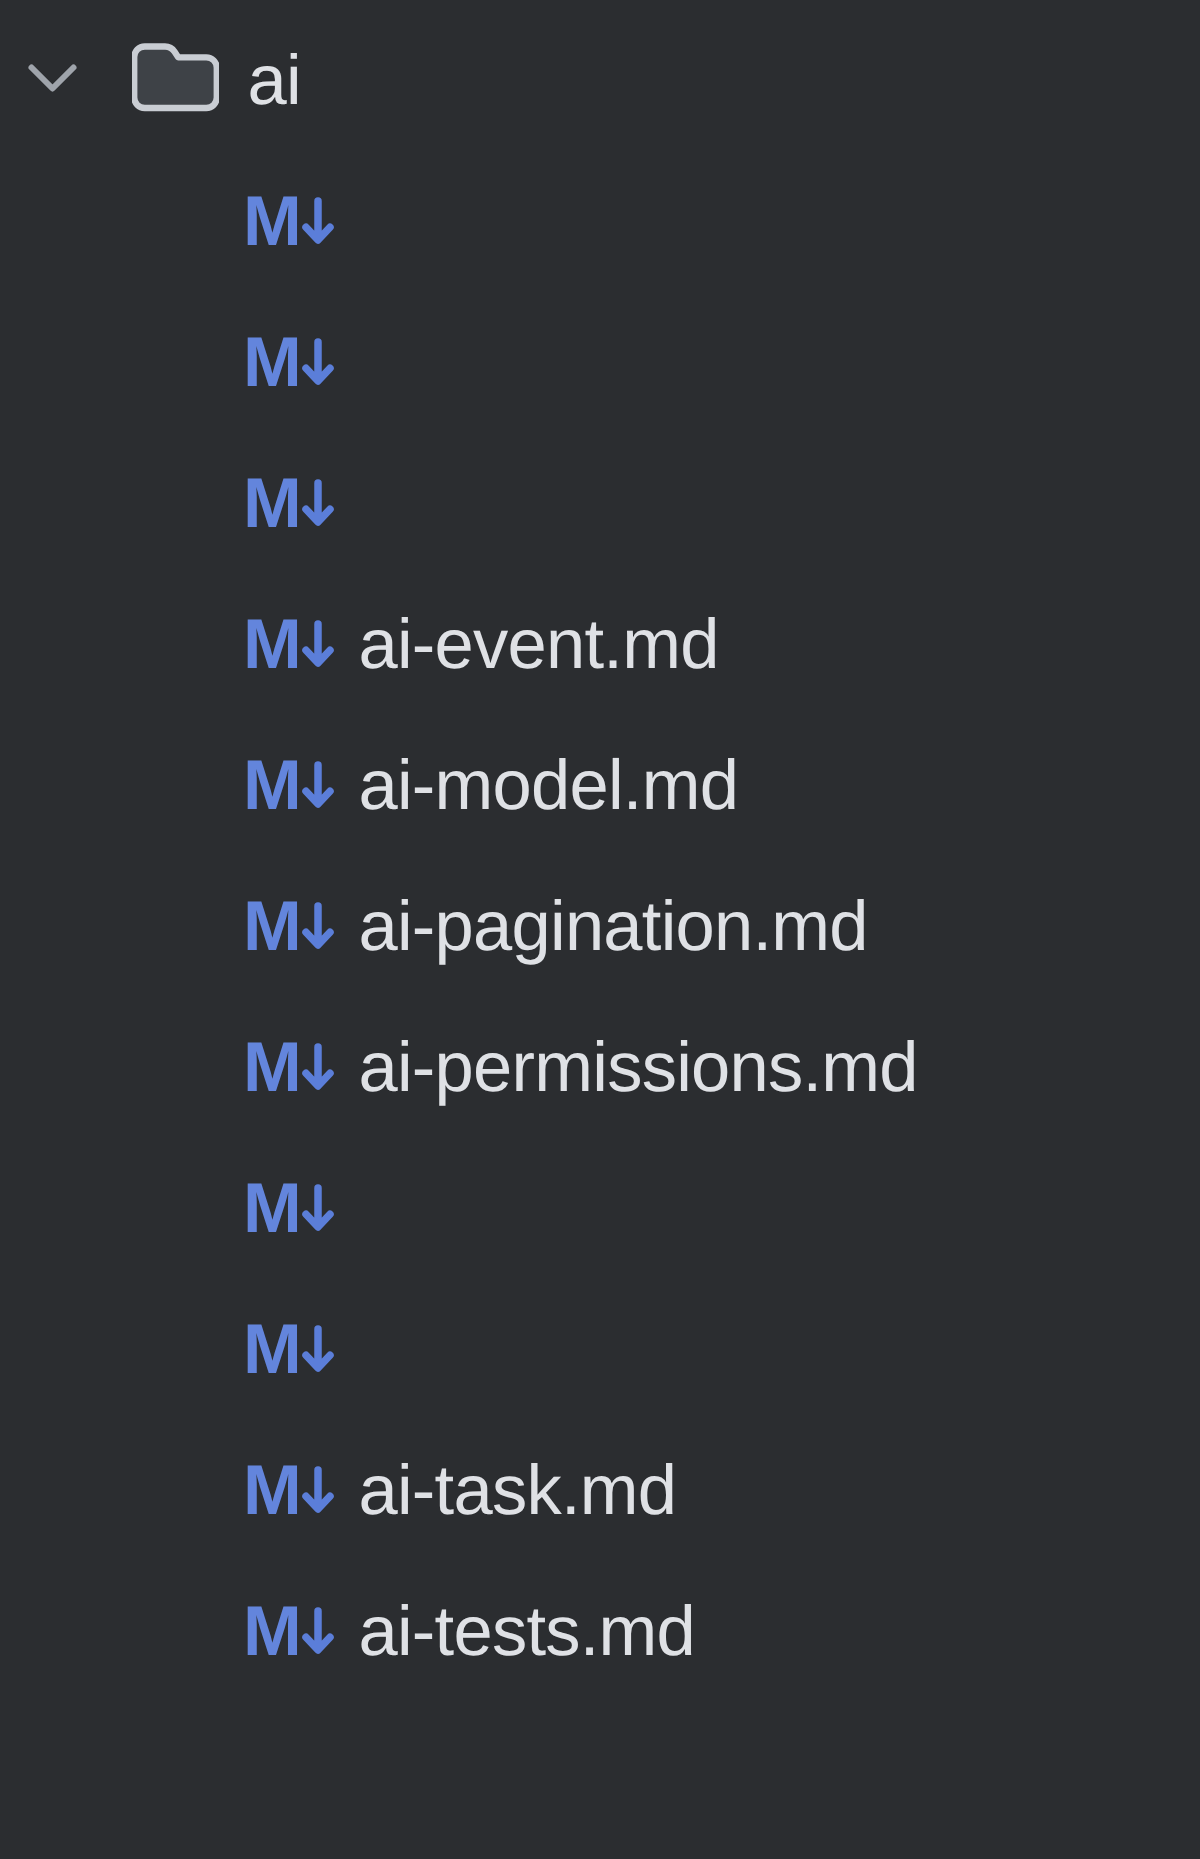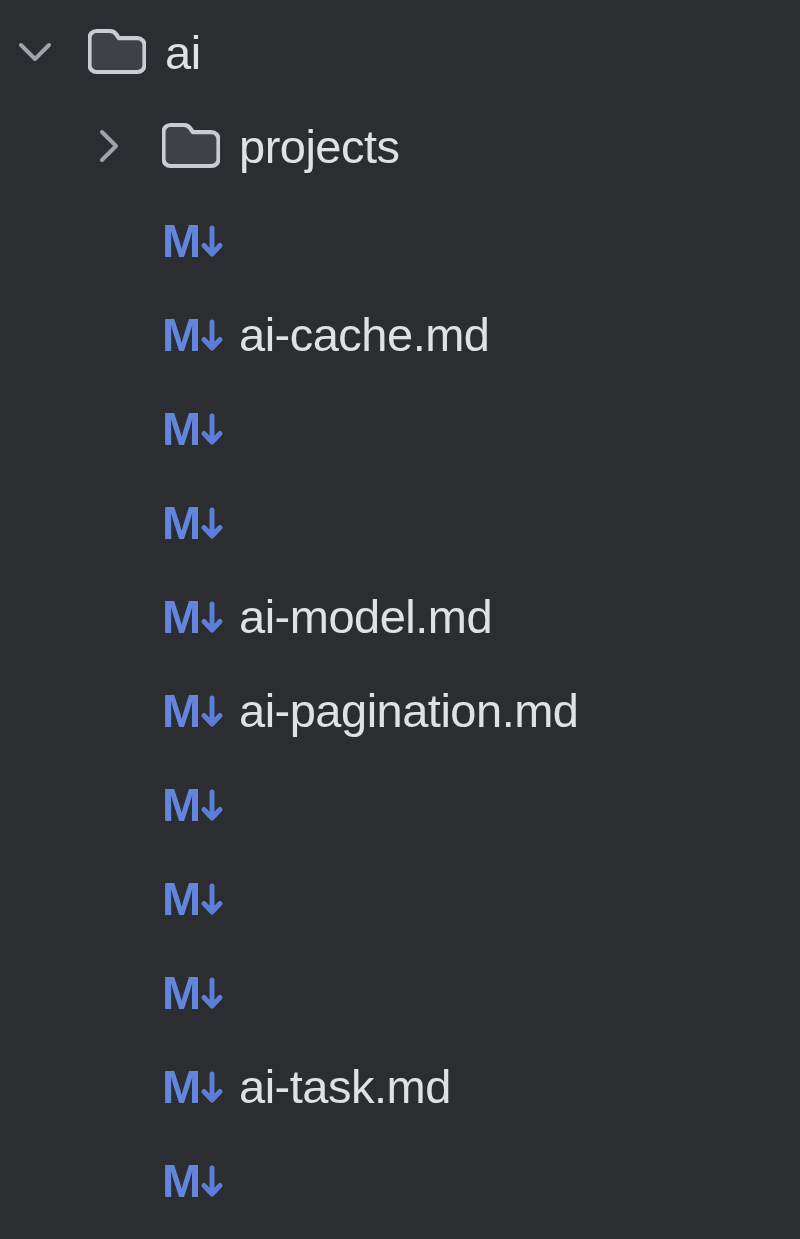--- a/index.html
+++ b/index.html
@@ -83,95 +83,80 @@
 
     </span>
     <span class="icon-slot">
       <svg class="folder-svg" width="58" height="54" viewBox="0 0 58 54">
         <path d="M8.5 6 H22 c2.6 0 5 1.3 6.4 3.5 l2.4 3.7 H49.5 c3.9 0 7 3.1 7 7 V40 c0 3.9 -3.1 7 -7 7 H8.5 c-3.9 0 -7 -3.1 -7 -7 V13 c0 -3.9 3.1 -7 7 -7 Z"></path>
       </svg>
 
     </span>
     <span class="label">ai</span>
   </div>
-    <div class="row level-1 kind-folder collapsed">
-    <span class="chevron">
-
-      <svg class="chev-right" width="24" height="36" viewBox="0 0 24 36">
-        <polyline points="5,4 19,18 5,32"></polyline>
-      </svg>
-    </span>
-    <span class="icon-slot">
-      <svg class="folder-svg" width="58" height="54" viewBox="0 0 58 54">
-        <path d="M8.5 6 H22 c2.6 0 5 1.3 6.4 3.5 l2.4 3.7 H49.5 c3.9 0 7 3.1 7 7 V40 c0 3.9 -3.1 7 -7 7 H8.5 c-3.9 0 -7 -3.1 -7 -7 V13 c0 -3.9 3.1 -7 7 -7 Z"></path>
-      </svg>
-
-    </span>
-    <span class="label">projects</span>
-  </div>
-    <div class="row level-1 kind-markdown-file">
-    <span class="chevron">
-      
-      
-    </span>
-    <span class="icon-slot">
-
-      <span class="md-icon">
-        <span class="md-m">M</span>
-        <svg class="md-arrow" width="22" height="36" viewBox="0 0 22 36">
-          <path d="M11 4 V29 M3 21.5 L11 30 L19 21.5"></path>
-        </svg>
-      </span>
-    </span>
-  </div>
-    <div class="row level-1 kind-markdown-file">
-    <span class="chevron">
-      
-      
-    </span>
-    <span class="icon-slot">
-
-      <span class="md-icon">
-        <span class="md-m">M</span>
-        <svg class="md-arrow" width="22" height="36" viewBox="0 0 22 36">
-          <path d="M11 4 V29 M3 21.5 L11 30 L19 21.5"></path>
-        </svg>
-      </span>
-    </span>
-    <span class="label">ai-cache.md</span>
-  </div>
-    <div class="row level-1 kind-markdown-file">
-    <span class="chevron">
-      
-      
-    </span>
-    <span class="icon-slot">
-
-      <span class="md-icon">
-        <span class="md-m">M</span>
-        <svg class="md-arrow" width="22" height="36" viewBox="0 0 22 36">
-          <path d="M11 4 V29 M3 21.5 L11 30 L19 21.5"></path>
-        </svg>
-      </span>
-    </span>
-  </div>
-    <div class="row level-1 kind-markdown-file">
-    <span class="chevron">
-      
-      
-    </span>
-    <span class="icon-slot">
-
-      <span class="md-icon">
-        <span class="md-m">M</span>
-        <svg class="md-arrow" width="22" height="36" viewBox="0 0 22 36">
-          <path d="M11 4 V29 M3 21.5 L11 30 L19 21.5"></path>
-        </svg>
-      </span>
-    </span>
+    <div class="row level-1 kind-markdown-file">
+    <span class="chevron">
+      
+      
+    </span>
+    <span class="icon-slot">
+
+      <span class="md-icon">
+        <span class="md-m">M</span>
+        <svg class="md-arrow" width="22" height="36" viewBox="0 0 22 36">
+          <path d="M11 4 V29 M3 21.5 L11 30 L19 21.5"></path>
+        </svg>
+      </span>
+    </span>
+  </div>
+    <div class="row level-1 kind-markdown-file">
+    <span class="chevron">
+      
+      
+    </span>
+    <span class="icon-slot">
+
+      <span class="md-icon">
+        <span class="md-m">M</span>
+        <svg class="md-arrow" width="22" height="36" viewBox="0 0 22 36">
+          <path d="M11 4 V29 M3 21.5 L11 30 L19 21.5"></path>
+        </svg>
+      </span>
+    </span>
+  </div>
+    <div class="row level-1 kind-markdown-file">
+    <span class="chevron">
+      
+      
+    </span>
+    <span class="icon-slot">
+
+      <span class="md-icon">
+        <span class="md-m">M</span>
+        <svg class="md-arrow" width="22" height="36" viewBox="0 0 22 36">
+          <path d="M11 4 V29 M3 21.5 L11 30 L19 21.5"></path>
+        </svg>
+      </span>
+    </span>
+  </div>
+    <div class="row level-1 kind-markdown-file">
+    <span class="chevron">
+      
+      
+    </span>
+    <span class="icon-slot">
+
+      <span class="md-icon">
+        <span class="md-m">M</span>
+        <svg class="md-arrow" width="22" height="36" viewBox="0 0 22 36">
+          <path d="M11 4 V29 M3 21.5 L11 30 L19 21.5"></path>
+        </svg>
+      </span>
+    </span>
+    <span class="label">ai-event.md</span>
   </div>
     <div class="row level-1 kind-markdown-file">
     <span class="chevron">
       
       
     </span>
     <span class="icon-slot">
 
       <span class="md-icon">
         <span class="md-m">M</span>
@@ -205,20 +190,21 @@
     </span>
     <span class="icon-slot">
 
       <span class="md-icon">
         <span class="md-m">M</span>
         <svg class="md-arrow" width="22" height="36" viewBox="0 0 22 36">
           <path d="M11 4 V29 M3 21.5 L11 30 L19 21.5"></path>
         </svg>
       </span>
     </span>
+    <span class="label">ai-permissions.md</span>
   </div>
     <div class="row level-1 kind-markdown-file">
     <span class="chevron">
       
       
     </span>
     <span class="icon-slot">
 
       <span class="md-icon">
         <span class="md-m">M</span>
@@ -266,14 +252,15 @@
     </span>
     <span class="icon-slot">
 
       <span class="md-icon">
         <span class="md-m">M</span>
         <svg class="md-arrow" width="22" height="36" viewBox="0 0 22 36">
           <path d="M11 4 V29 M3 21.5 L11 30 L19 21.5"></path>
         </svg>
       </span>
     </span>
+    <span class="label">ai-tests.md</span>
   </div>
   </div>
 
 </body></html>

